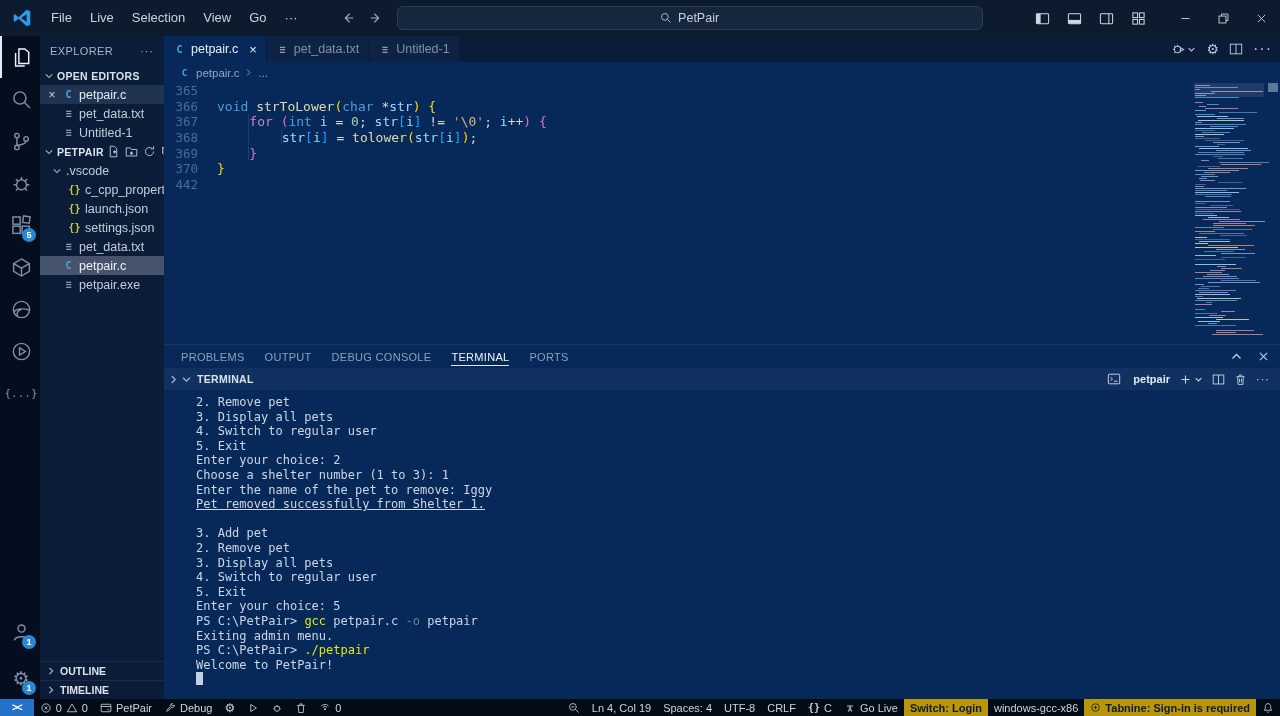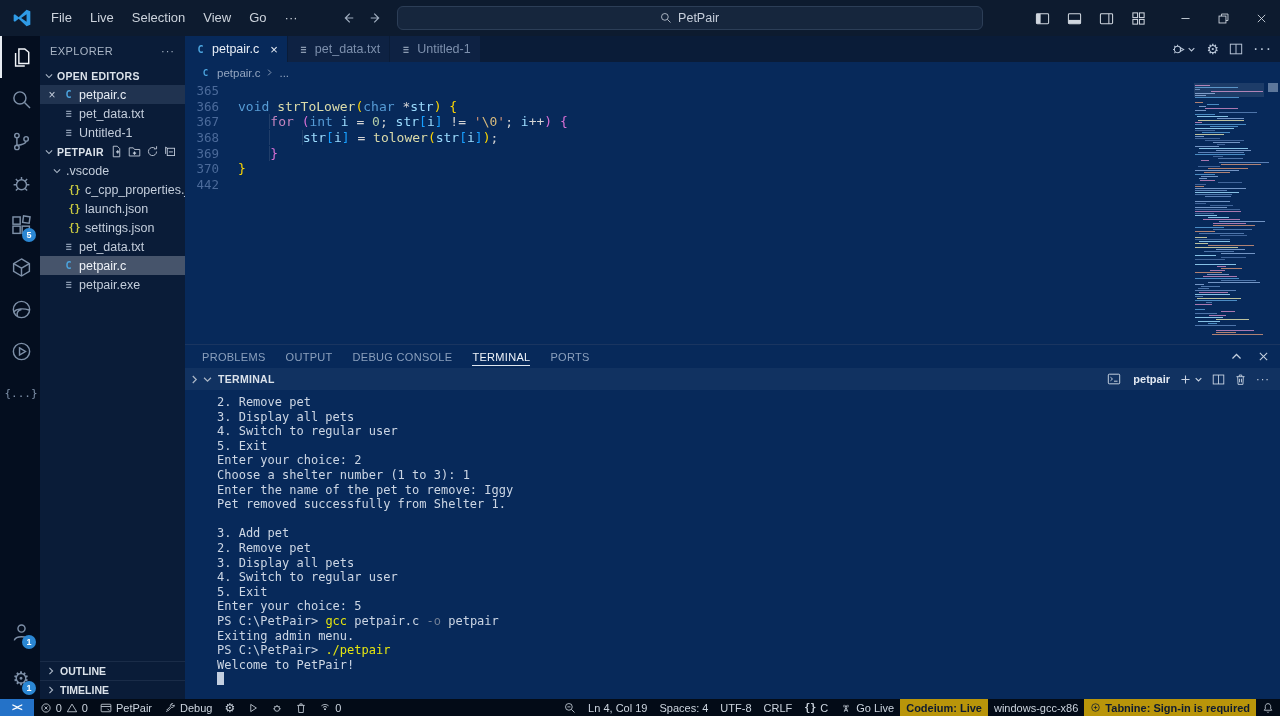--- a/index.html
+++ b/index.html
@@ -29,21 +29,21 @@
   .activitybar { width:40px; background:#040e1f; display:flex; flex-direction:column; align-items:stretch; flex:none; }
   .act-item { height:42px; display:flex; align-items:center; justify-content:center; color:#7e90a8; position:relative; border-left:2px solid transparent; }
   .act-item.active { color:#f2f5f9; border-left-color:#e7ecf2; }
   .act-badge { position:absolute; right:4px; bottom:4px; min-width:14px; height:14px; border-radius:7px; background:#2b87d3;
     color:#fff; font-size:9px; line-height:14px; text-align:center; padding:0 3px; font-weight:bold; }
   .act-bottom { margin-top:auto; margin-bottom:4px; }
   .braces-glyph { font-family:"DejaVu Sans Mono", monospace; font-size:11px; }
   .gear-glyph { font-size:19px; line-height:1; }
 
   
-  .sidebar { width:145px; background:#0a1c38; display:flex; flex-direction:column; flex:none; font-size:12.5px; color:#c3cddb; }
+  .sidebar { width:124px; background:#0a1c38; display:flex; flex-direction:column; flex:none; font-size:12.5px; color:#c3cddb; }
   .sb-title { height:30px; display:flex; align-items:center; padding:0 10px; color:#aab6c6; font-size:11px; letter-spacing:.4px; }
   .sb-title .more { margin-left:auto; color:#aab6c6; letter-spacing:1px; }
   .sec-header { height:19px; display:flex; align-items:center; gap:3px; padding:0 4px; font-size:10.5px; font-weight:bold; color:#dbe2ea; letter-spacing:.3px; }
   .sec-header .sec-actions { margin-left:auto; display:flex; gap:5px; color:#c3cddb; padding-right:4px; }
   .chev { width:10px; height:10px; flex:none; color:#aab6c6; }
   .row { height:19px; display:flex; align-items:center; gap:4px; padding-left:22px; white-space:nowrap; color:#c3cddb; }
   .row.oe-sel { background:#203350; padding-left:6px; color:#e6ecf4; }
   .row.tree-sel { background:#46546b; color:#eef2f7; }
   .ficon { width:13px; flex:none; text-align:center; font-size:10px; font-weight:bold; font-family:"DejaVu Sans Mono", monospace; }
   .c-icon { color:#4ba3dd; }
@@ -582,21 +582,21 @@
         <div class="terminal-body">
 
           <div id="termLines">
               <div style="white-space: pre;"><span>2. Remove pet</span></div>
               <div style="white-space: pre;"><span>3. Display all pets</span></div>
               <div style="white-space: pre;"><span>4. Switch to regular user</span></div>
               <div style="white-space: pre;"><span>5. Exit</span></div>
               <div style="white-space: pre;"><span>Enter your choice: 2</span></div>
               <div style="white-space: pre;"><span>Choose a shelter number (1 to 3): 1</span></div>
               <div style="white-space: pre;"><span>Enter the name of the pet to remove: Iggy</span></div>
-              <div style="white-space: pre;"><span>Pet removed successfully from Shelter 1.</span></div>
+              <div style="white-space: pre; text-decoration: underline;"><span>Pet removed successfully from Shelter 1.</span></div>
               <div style="white-space: pre;">&nbsp;</div>
               <div style="white-space: pre;"><span>3. Add pet</span></div>
               <div style="white-space: pre;"><span>2. Remove pet</span></div>
               <div style="white-space: pre;"><span>3. Display all pets</span></div>
               <div style="white-space: pre;"><span>4. Switch to regular user</span></div>
               <div style="white-space: pre;"><span>5. Exit</span></div>
               <div style="white-space: pre;"><span>Enter your choice: 5</span></div>
               <div style="white-space: pre;"><span>PS C:\PetPair&gt; </span><span class="t-y">gcc</span><span> petpair.c </span><span class="t-p">-o</span><span> petpair</span></div>
               <div style="white-space: pre;"><span>Exiting admin menu.</span></div>
               <div style="white-space: pre;"><span>PS C:\PetPair&gt; </span><span class="t-y">./petpair</span></div>
@@ -684,21 +684,21 @@
         <span>C</span>
       </div>
       <div class="sb-item">
         <svg width="12" height="12" viewBox="0 0 16 16" class="ic">
             <circle cx="8" cy="5.5" r="1.2" fill="currentColor" stroke="none"></circle>
             <path d="M5.6 3.8a3.4 3.4 0 0 0 0 3.4M10.4 3.8a3.4 3.4 0 0 1 0 3.4M8 7l-2.3 6M8 7l2.3 6M6.2 11h3.6"></path>
           </svg>
         <span>Go Live</span>
       </div>
       <div class="sb-item gold">
-          <span>Codeium: Live</span>
+          <span>Switch: Login</span>
         </div>
       <div class="sb-item">
           <span>windows-gcc-x86</span>
         </div>
       <div class="sb-item gold">
         <svg width="11" height="11" viewBox="0 0 16 16" class="ic">
             <circle cx="8" cy="8" r="5.5"></circle>
             <path d="M5.5 8h5M8 5.5v5"></path>
           </svg>
         <span>Tabnine: Sign-in is required</span>

